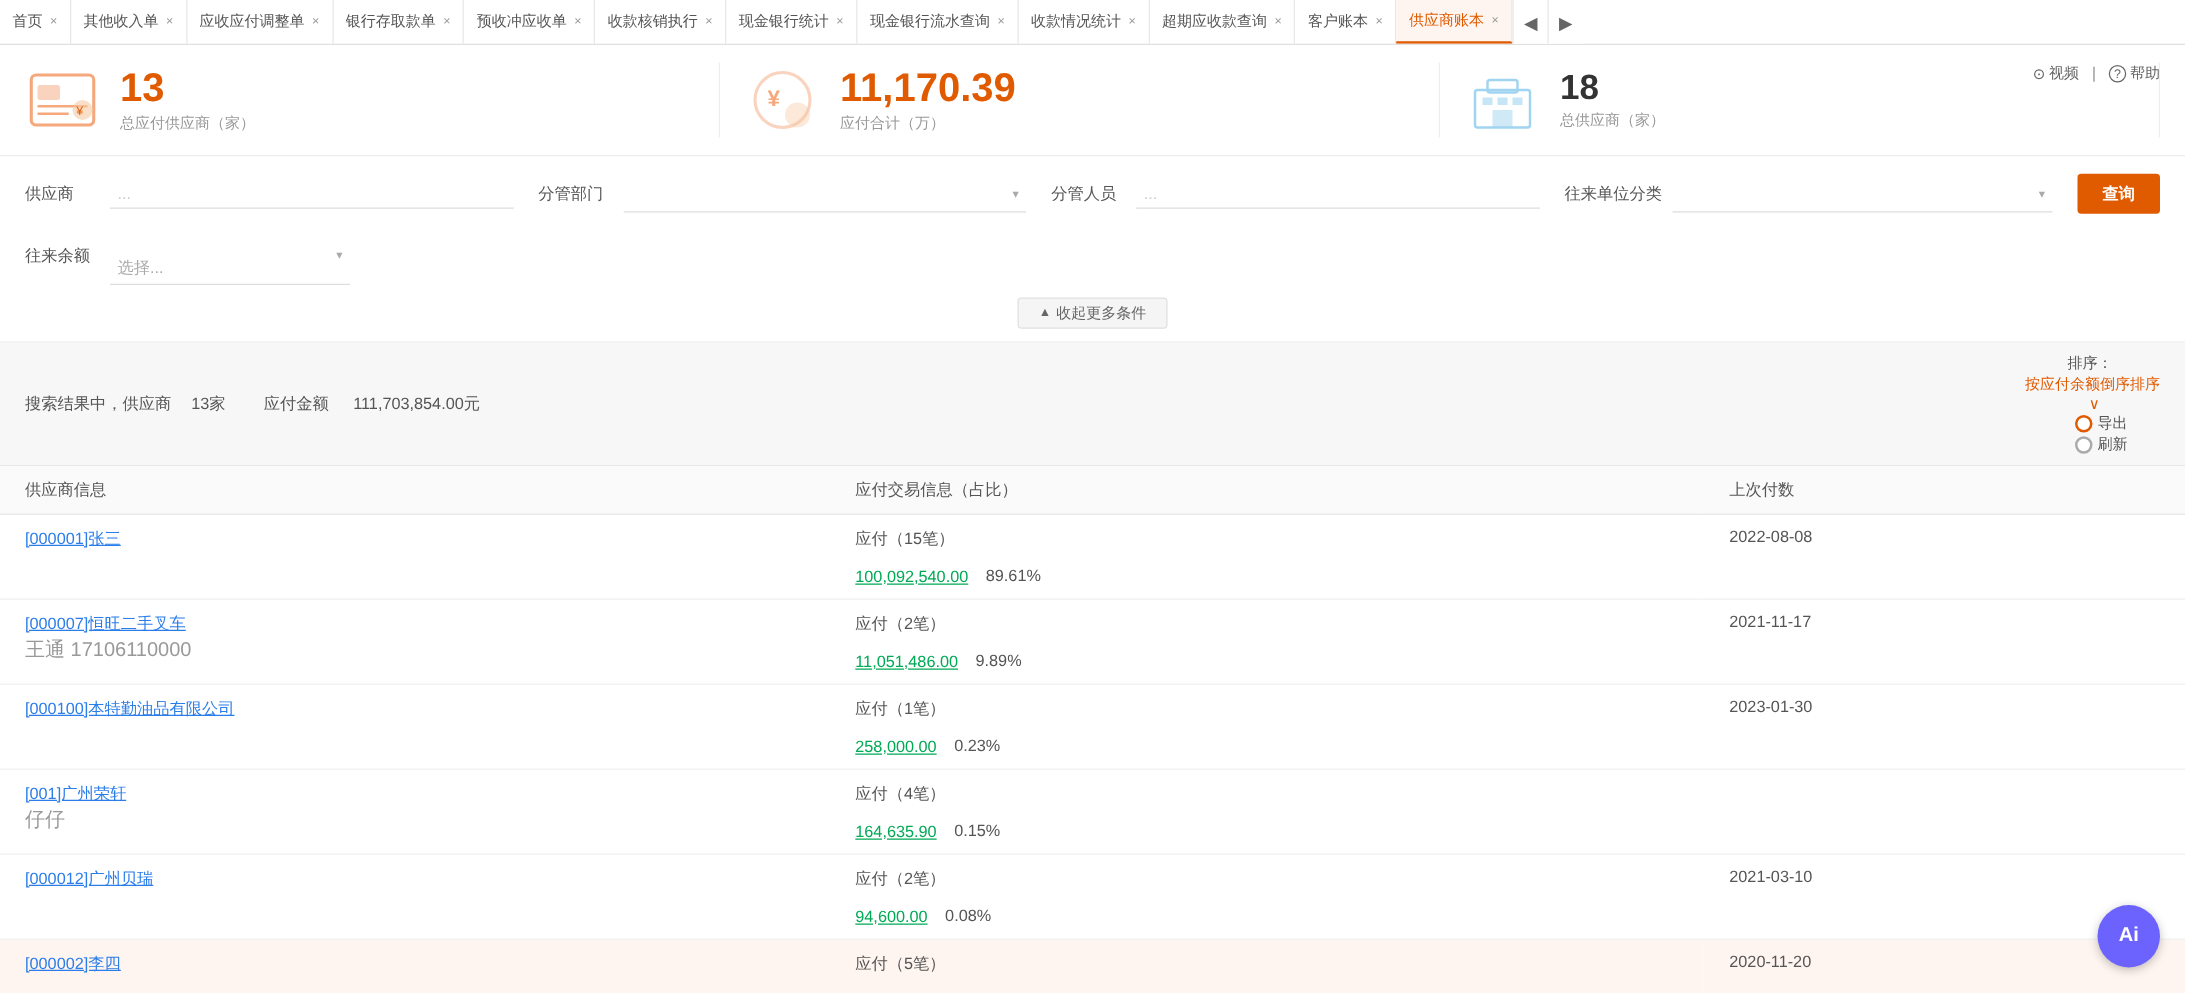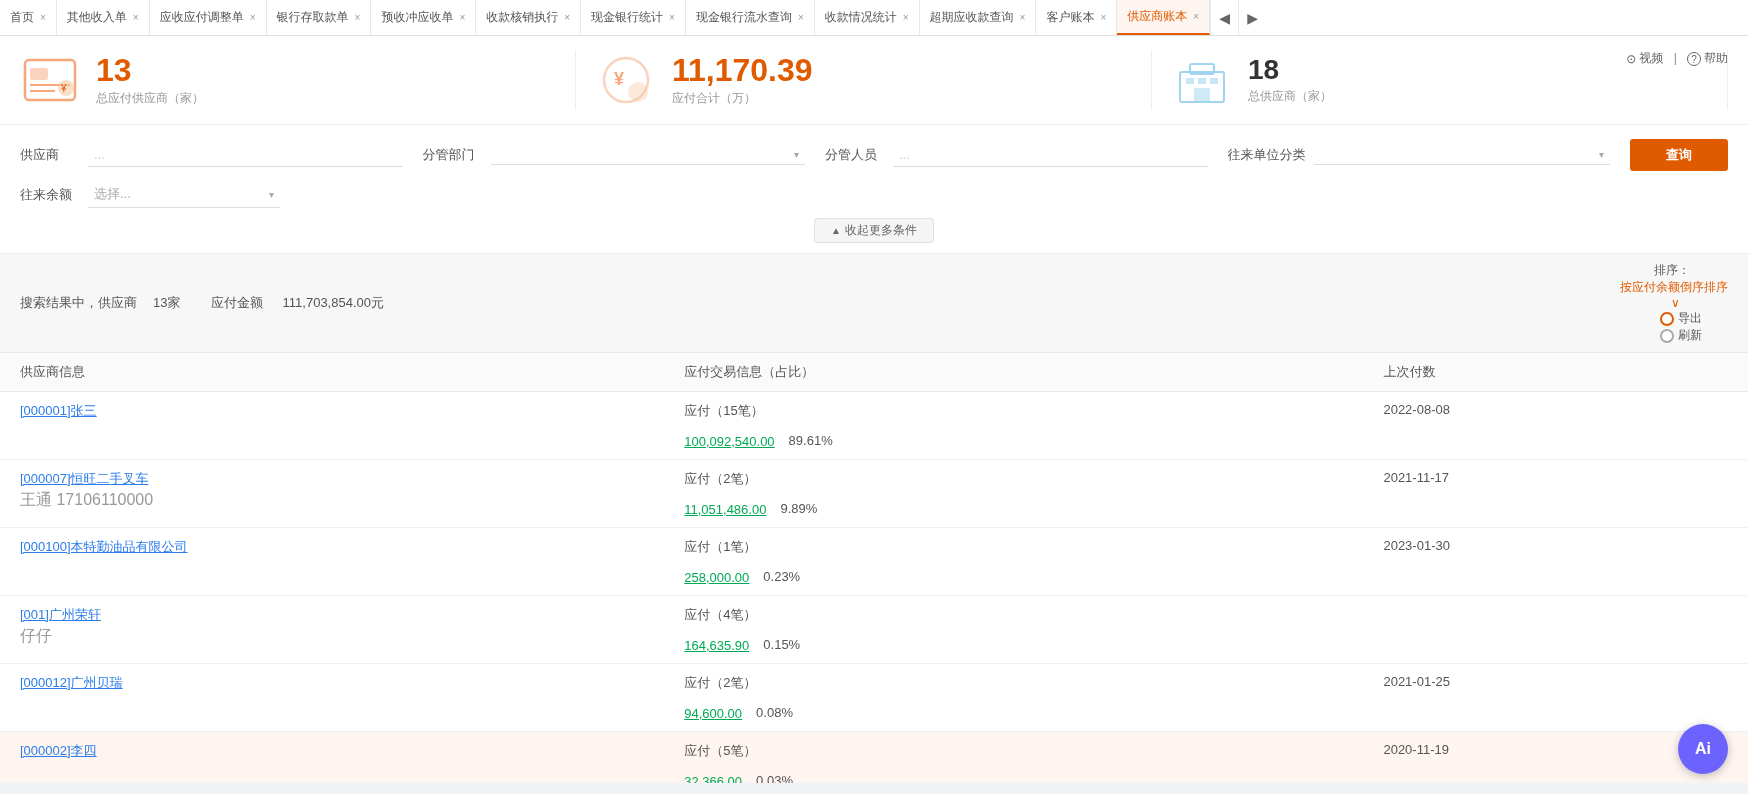--- a/index.html
+++ b/index.html
@@ -135,27 +135,27 @@
     .filter-select {
       display: flex;
       align-items: center;
       flex: 1;
       border: none;
       border-bottom: 1px solid #ddd;
       padding: 4px 6px;
       cursor: pointer;
       background: transparent;
     }
-    .filter-select-text { flex: 1; color: #999; font-size: 13px; }
+    .filter-select-text { flex: 1; color: #999; font-size: 13px; margin-top: 20px; }
     .filter-select-arrow { color: #aaa; font-size: 10px; }
     .btn-query {
       background: #e05a00;
       color: #fff;
       border: none;
-      padding: 7px 36px;
+      padding: 7px 20px;
       border-radius: 3px;
       cursor: pointer;
       font-size: 13px;
       font-weight: bold;
       white-space: nowrap;
     }
     .collapse-bar {
       text-align: center;
       margin-top: 4px;
     }
@@ -520,37 +520,37 @@
           <div class="supplier-link">[000012]广州贝瑞</div>
         </td>
         <td class="col-tx">
           <div class="tx-label">应付（2笔）</div>
           <div class="tx-row">
             <span class="tx-amount">94,600.00</span>
             <span class="tx-percent">0.08%</span>
           </div>
         </td>
         <td class="col-lastpay">
-          <span class="last-pay">2021-01-25</span>
+          <span class="last-pay">2021-03-10</span>
         </td>
       </tr>
 
       <tr class="highlighted">
         <td class="col-supplier">
           <div class="supplier-link">[000002]李四</div>
         </td>
         <td class="col-tx">
           <div class="tx-label">应付（5笔）</div>
           <div class="tx-row">
             <span class="tx-amount">32,366.00</span>
             <span class="tx-percent">0.03%</span>
           </div>
         </td>
         <td class="col-lastpay">
-          <span class="last-pay">2020-11-19</span>
+          <span class="last-pay">2020-11-20</span>
         </td>
       </tr>
     </tbody>
   </table>
 </div>
 
 <div style="position:fixed;bottom:20px;right:20px;background:#6c63ff;color:#fff;width:50px;height:50px;border-radius:50%;display:flex;align-items:center;justify-content:center;font-size:16px;font-weight:bold;cursor:pointer;box-shadow:0 2px 8px rgba(0,0,0,0.25);">
   <span>Ai</span>
 </div>
 

